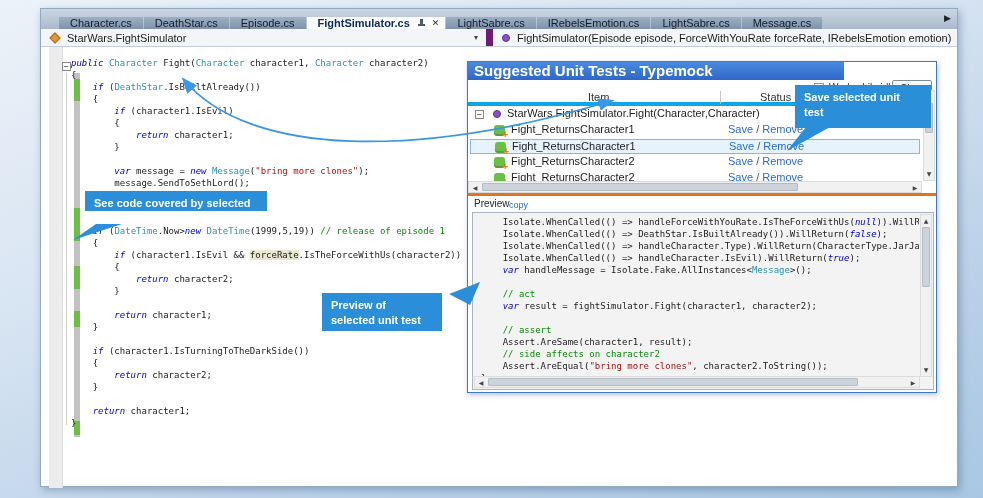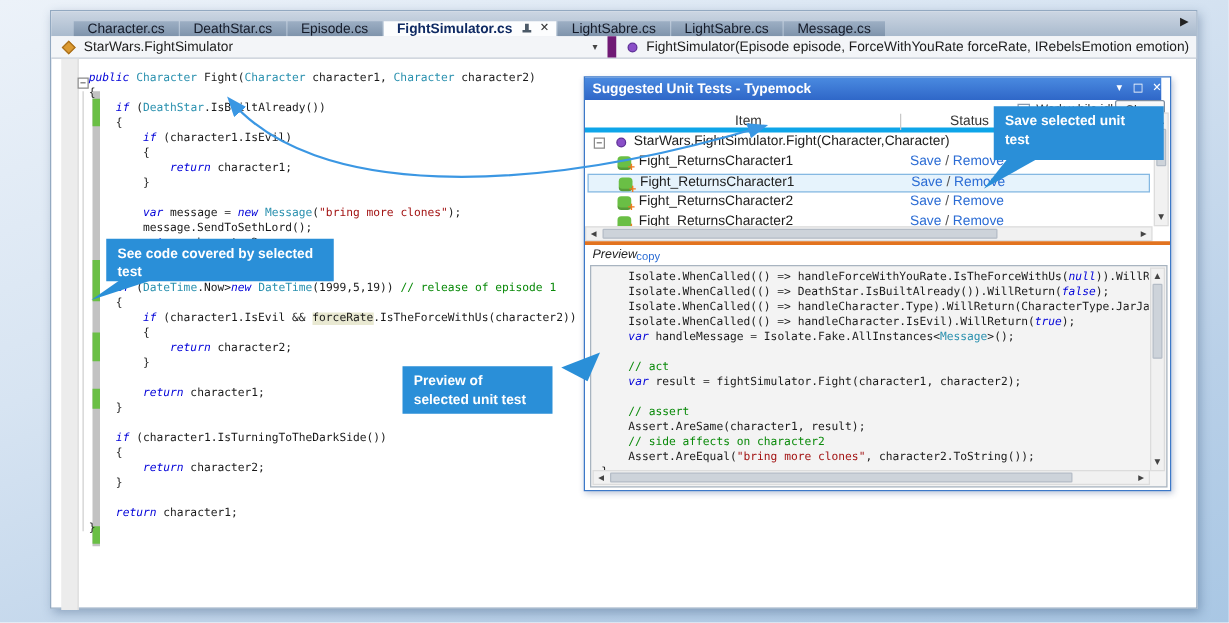--- a/index.html
+++ b/index.html
@@ -49,22 +49,22 @@
   .ln{height:12px;}
   .tk-k{color:var(--keyword);font-style:italic;}
   .tk-t{color:var(--type);}
   .tk-s{color:var(--string);}
   .tk-c{color:var(--comment);}
   .tk-h{background:#e9e9d2;color:#1a1a1a;}
 
   
   #panel{position:absolute;left:426px;top:52px;width:470px;height:332px;background:#fff;
     border:1px solid #3c78c8;box-shadow:1px 2px 5px rgba(30,60,120,.3);}
-  #phead{position:absolute;left:0;top:0;width:461px;height:18px;
-    background:linear-gradient(#4a8ae0,#2f67c8);color:#fff;font-size:11px;font-weight:bold;line-height:18px;padding-left:6px;}
+  #phead{position:absolute;left:0;top:0;width:376px;height:18px;
+    background:linear-gradient(#4a8ae0,#2f67c8);color:#fff;font-size:15px;font-weight:bold;line-height:18px;padding-left:6px;}
   .pbtn{position:absolute;top:3px;width:13px;height:13px;color:#fff;font-size:9px;line-height:12px;text-align:center;
     font-family:"DejaVu Sans",sans-serif;cursor:default;}
   #pb-menu{right:34px;} #pb-max{right:19px;} #pb-close{right:4px;font-weight:bold;}
   #chkrow{position:absolute;left:0;top:18px;width:468px;height:16px;}
   #chk{position:absolute;left:346px;top:3px;width:10px;height:10px;border:1px solid #8a9aae;background:#fff;}
   #chklabel{position:absolute;left:361px;top:2px;font-size:10px;color:#333;}
   #clearbtn{position:absolute;left:424px;top:0px;width:40px;height:17px;border:1px solid #7d8da0;border-radius:2px;
     background:linear-gradient(#fbfbfb,#dde2e8);font-size:10px;color:#222;text-align:center;line-height:15px;}
   #colhdr{position:absolute;left:0;top:28px;width:454px;height:16px;border-bottom:4px solid #0ea5e9;font-size:11px;color:#333;}
   #col-item{position:absolute;left:120px;top:1px;}
@@ -85,32 +85,32 @@
   .tacts{position:absolute;left:258px;top:0px;}
   .tacts .lnk{color:var(--link-blue);cursor:pointer;}
   .tacts .sep{color:#555;}
   .vsb{position:absolute;width:12px;background:#f1f1f1;border:1px solid #dcdcdc;}
   .hsb{position:absolute;height:12px;background:#f1f1f1;border:1px solid #dcdcdc;}
   .sar{position:absolute;font-size:6px;color:#444;font-family:"DejaVu Sans",sans-serif;line-height:10px;text-align:center;width:10px;}
   .thumb{position:absolute;background:#cdd3da;border:1px solid #b4bcc6;border-radius:1px;}
   #list-vsb{left:455px;top:28px;height:91px;}
   #list-hsb{left:0px;top:119px;width:454px;}
   #orange-divider{position:absolute;left:0;top:131px;width:468px;height:3px;background:var(--divider-orange);}
-  #prevhdr{position:absolute;left:6px;top:136px;font-size:10px;font-style:italic;color:#222;}
+  #prevhdr{position:absolute;left:6px;top:136px;font-size:10px;color:#222;}
   #copylink{position:absolute;left:41px;top:138px;font-size:9px;color:var(--link-blue);}
   #prevbox{position:absolute;left:4px;top:150px;width:462px;height:178px;background:#f3f3f3;border:1px solid #a8b4c0;}
   #pcode{position:absolute;left:8px;top:3px;width:438px;height:160px;overflow:hidden;}
   #prev-vsb{right:1px;top:1px;height:163px;}
   #prev-hsb{left:1px;bottom:1px;width:446px;}
 
   
   .callout{position:absolute;background:var(--callout);color:#fff;font-size:11px;font-weight:bold;
     line-height:15px;padding:5px 9px;z-index:30;}
   #co-save{left:795px;top:85px;width:136px;height:43px;}
-  #co-cov{left:85px;top:191px;width:182px;height:34px;}
+  #co-cov{left:85px;top:191px;width:182px;height:20px;}
   #co-prev{left:322px;top:293px;width:120px;height:38px;}
 
   #overlay{position:absolute;left:0;top:0;width:983px;height:498px;pointer-events:none;z-index:25;}
 </style>
 </head>
 <body>
 
 <div id="canvas">
   <div id="vswin">
 
@@ -124,20 +124,23 @@
         <div class="tab">
           <span>Episode.cs</span>
         </div>
         <div class="tab active">
           <span>FightSimulator.cs</span>
           <span class="pin"></span>
           <span class="tclose">✕</span>
         </div>
         <div class="tab">
           <span>LightSabre.cs</span>
+        </div>
+        <div class="tab">
+          <span>IRebelsEmotion.cs</span>
         </div>
         <div class="tab">
           <span>LightSabre.cs</span>
         </div>
         <div class="tab">
           <span>Message.cs</span>
         </div>
       </div>
     <div id="tab-overflow">▶</div>
 

